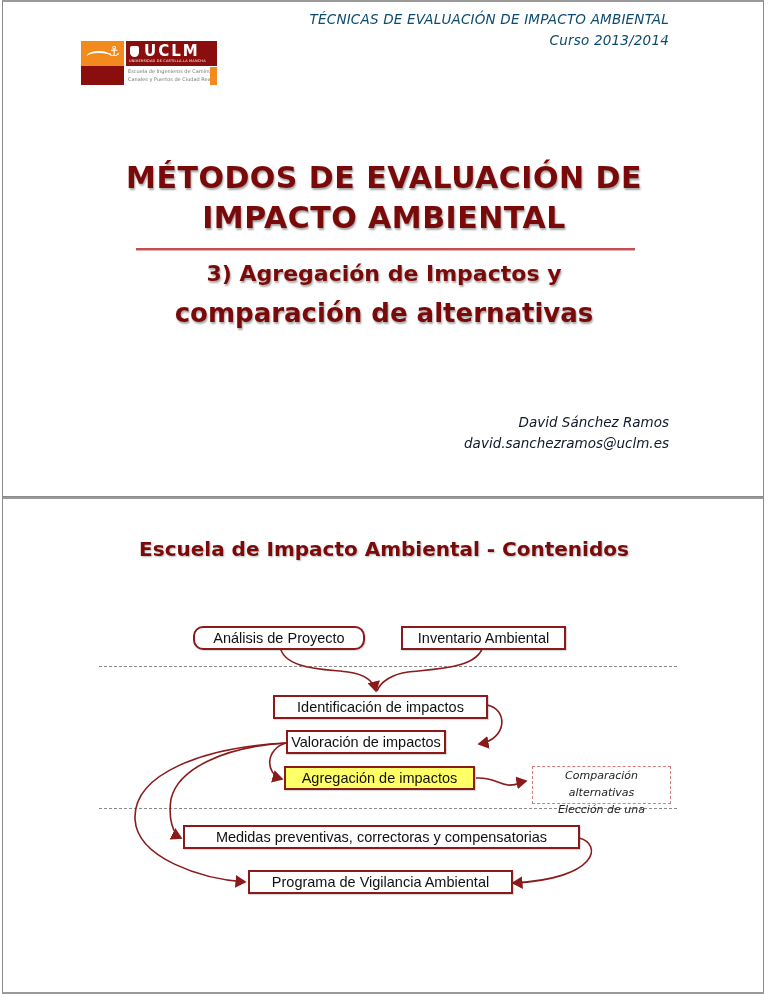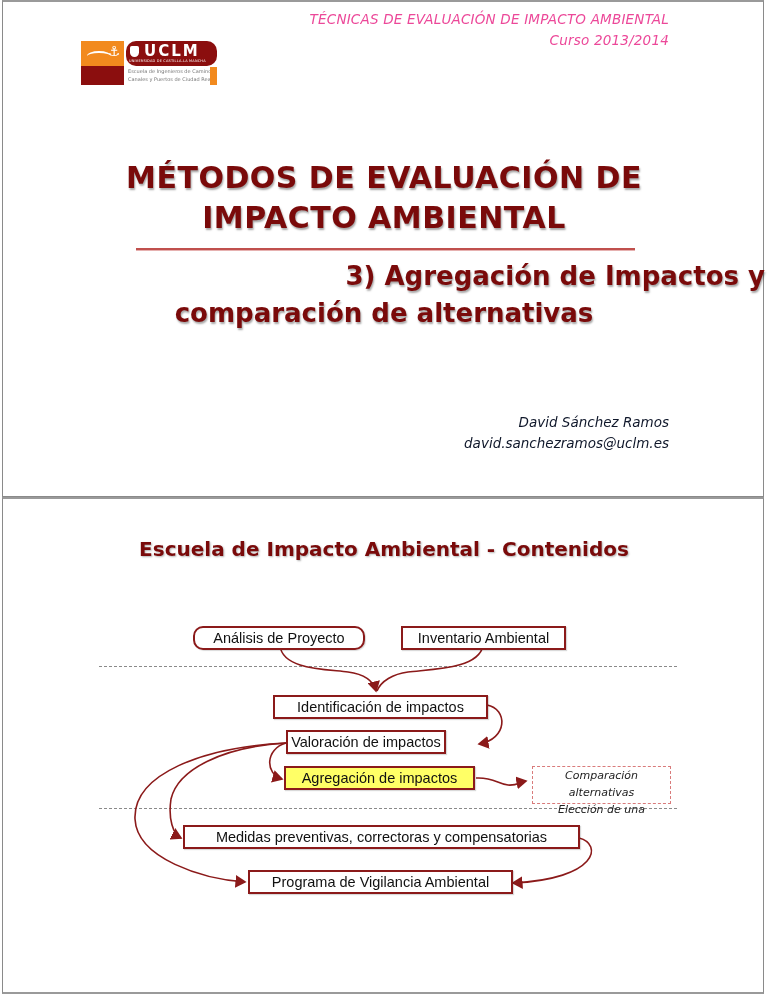--- a/index.html
+++ b/index.html
@@ -4,38 +4,38 @@
 <style>
   html, body { margin: 0; padding: 0; background: #ffffff; }
   body { width: 768px; height: 994px; position: relative; overflow: hidden; font-family: "DejaVu Sans", sans-serif; }
   .slide { position: absolute; left: 2px; width: 762px; background: #fff; border: 1px solid #8a8a8a; box-sizing: border-box; }
   #slide1 { top: 0; height: 497px; border-top: 2px solid #9a9a9a; }
   #slide2 { top: 497px; height: 497px; border-top: 2px solid #9a9a9a; border-bottom: 2px solid #9a9a9a; }
 
   .logo { position: absolute; left: 78px; top: 39px; width: 136px; height: 44px; }
   .logo .orange { position: absolute; left: 0; top: 0; width: 43px; height: 25px; background: #f28a1e; }
   .logo .dark1 { position: absolute; left: 0; top: 25px; width: 43px; height: 19px; background: #8b0e0e; }
-  .logo .band { position: absolute; left: 45px; top: 0; width: 91px; height: 25px; background: #8b0e0e; color: #fff; border-radius: 10px; }
+  .logo .band { position: absolute; left: 45px; top: 0; width: 91px; height: 25px; background: #8b0e0e; color: #fff; }
   .logo .band .uclm { position: absolute; left: 18px; top: 1px; font-family: "DejaVu Sans", sans-serif; font-weight: bold; font-size: 15px; letter-spacing: 2px; }
   .logo .band .sub { position: absolute; left: 3px; top: 18px; font-size: 3.5px; letter-spacing: 0.2px; white-space: nowrap; }
   .logo .band .shield { position: absolute; left: 4px; top: 5px; width: 9px; height: 11px; background: #fff; border-radius: 2px 2px 5px 5px; }
   .logo .school { position: absolute; left: 45px; top: 26px; width: 82px; height: 18px; font-size: 5px; color: #777; line-height: 8px; padding-left: 2px; white-space: nowrap; overflow: hidden; }
   .logo .sq { position: absolute; left: 129px; top: 26px; width: 7px; height: 18px; background: #f28a1e; }
   .logo .wave { position: absolute; left: 6px; top: 10px; width: 24px; height: 8px; border-top: 2px solid #fff; border-radius: 50%; }
   .logo .anchor { position: absolute; left: 27px; top: 3px; color: #fff; font-size: 14px; line-height: 14px; }
 
-  .hdr { position: absolute; right: 94px; text-align: right; font-family: "DejaVu Sans", sans-serif; font-style: italic; color: #ec4899; font-size: 13.5px; letter-spacing: 0.2px; white-space: nowrap; }
+  .hdr { position: absolute; right: 94px; text-align: right; font-family: "DejaVu Sans", sans-serif; font-style: italic; color: #0c4a6e; font-size: 13.5px; letter-spacing: 0.2px; white-space: nowrap; }
   #hdr1 { top: 9px; }
   #hdr2 { top: 30px; }
 
   .big-title { position: absolute; left: 0; width: 762px; text-align: center; color: #7a0a0a; font-family: "DejaVu Sans", sans-serif; font-weight: bold; text-shadow: 1px 2px 2px rgba(0,0,0,0.35); }
   #t1a { top: 158px; font-size: 30px; letter-spacing: 0.5px; }
   #t1b { top: 198px; font-size: 30px; letter-spacing: 0.5px; }
   .divider { position: absolute; left: 133px; top: 246px; width: 499px; height: 2px; background: #c0504d; box-shadow: 0 1px 0 #e6b1b0; }
-  #t2a { top: 259px; font-size: 26px; text-align: right; }
+  #t2a { top: 259px; font-size: 22px; }
   #t2b { top: 296px; font-size: 26px; }
 
   .author { position: absolute; right: 94px; text-align: right; font-style: italic; color: #0f172a; font-size: 13.5px; white-space: nowrap; font-family: "DejaVu Sans", sans-serif; }
   #author-name { top: 412px; }
   #author-email { top: 433px; }
 
   #s2title { top: 38px; font-size: 20px; text-shadow: 1px 1px 2px rgba(0,0,0,0.3); }
 
   .box { position: absolute; border: 2px solid #8b1a1a; background: #fff; font-family: "Liberation Sans", sans-serif; font-size: 14.5px; color: #111; text-align: center; box-sizing: border-box; line-height: 20px; white-space: nowrap; box-shadow: 1px 1px 1px rgba(0,0,0,0.15); }
   .box.yellow { background: #ffff66; }

